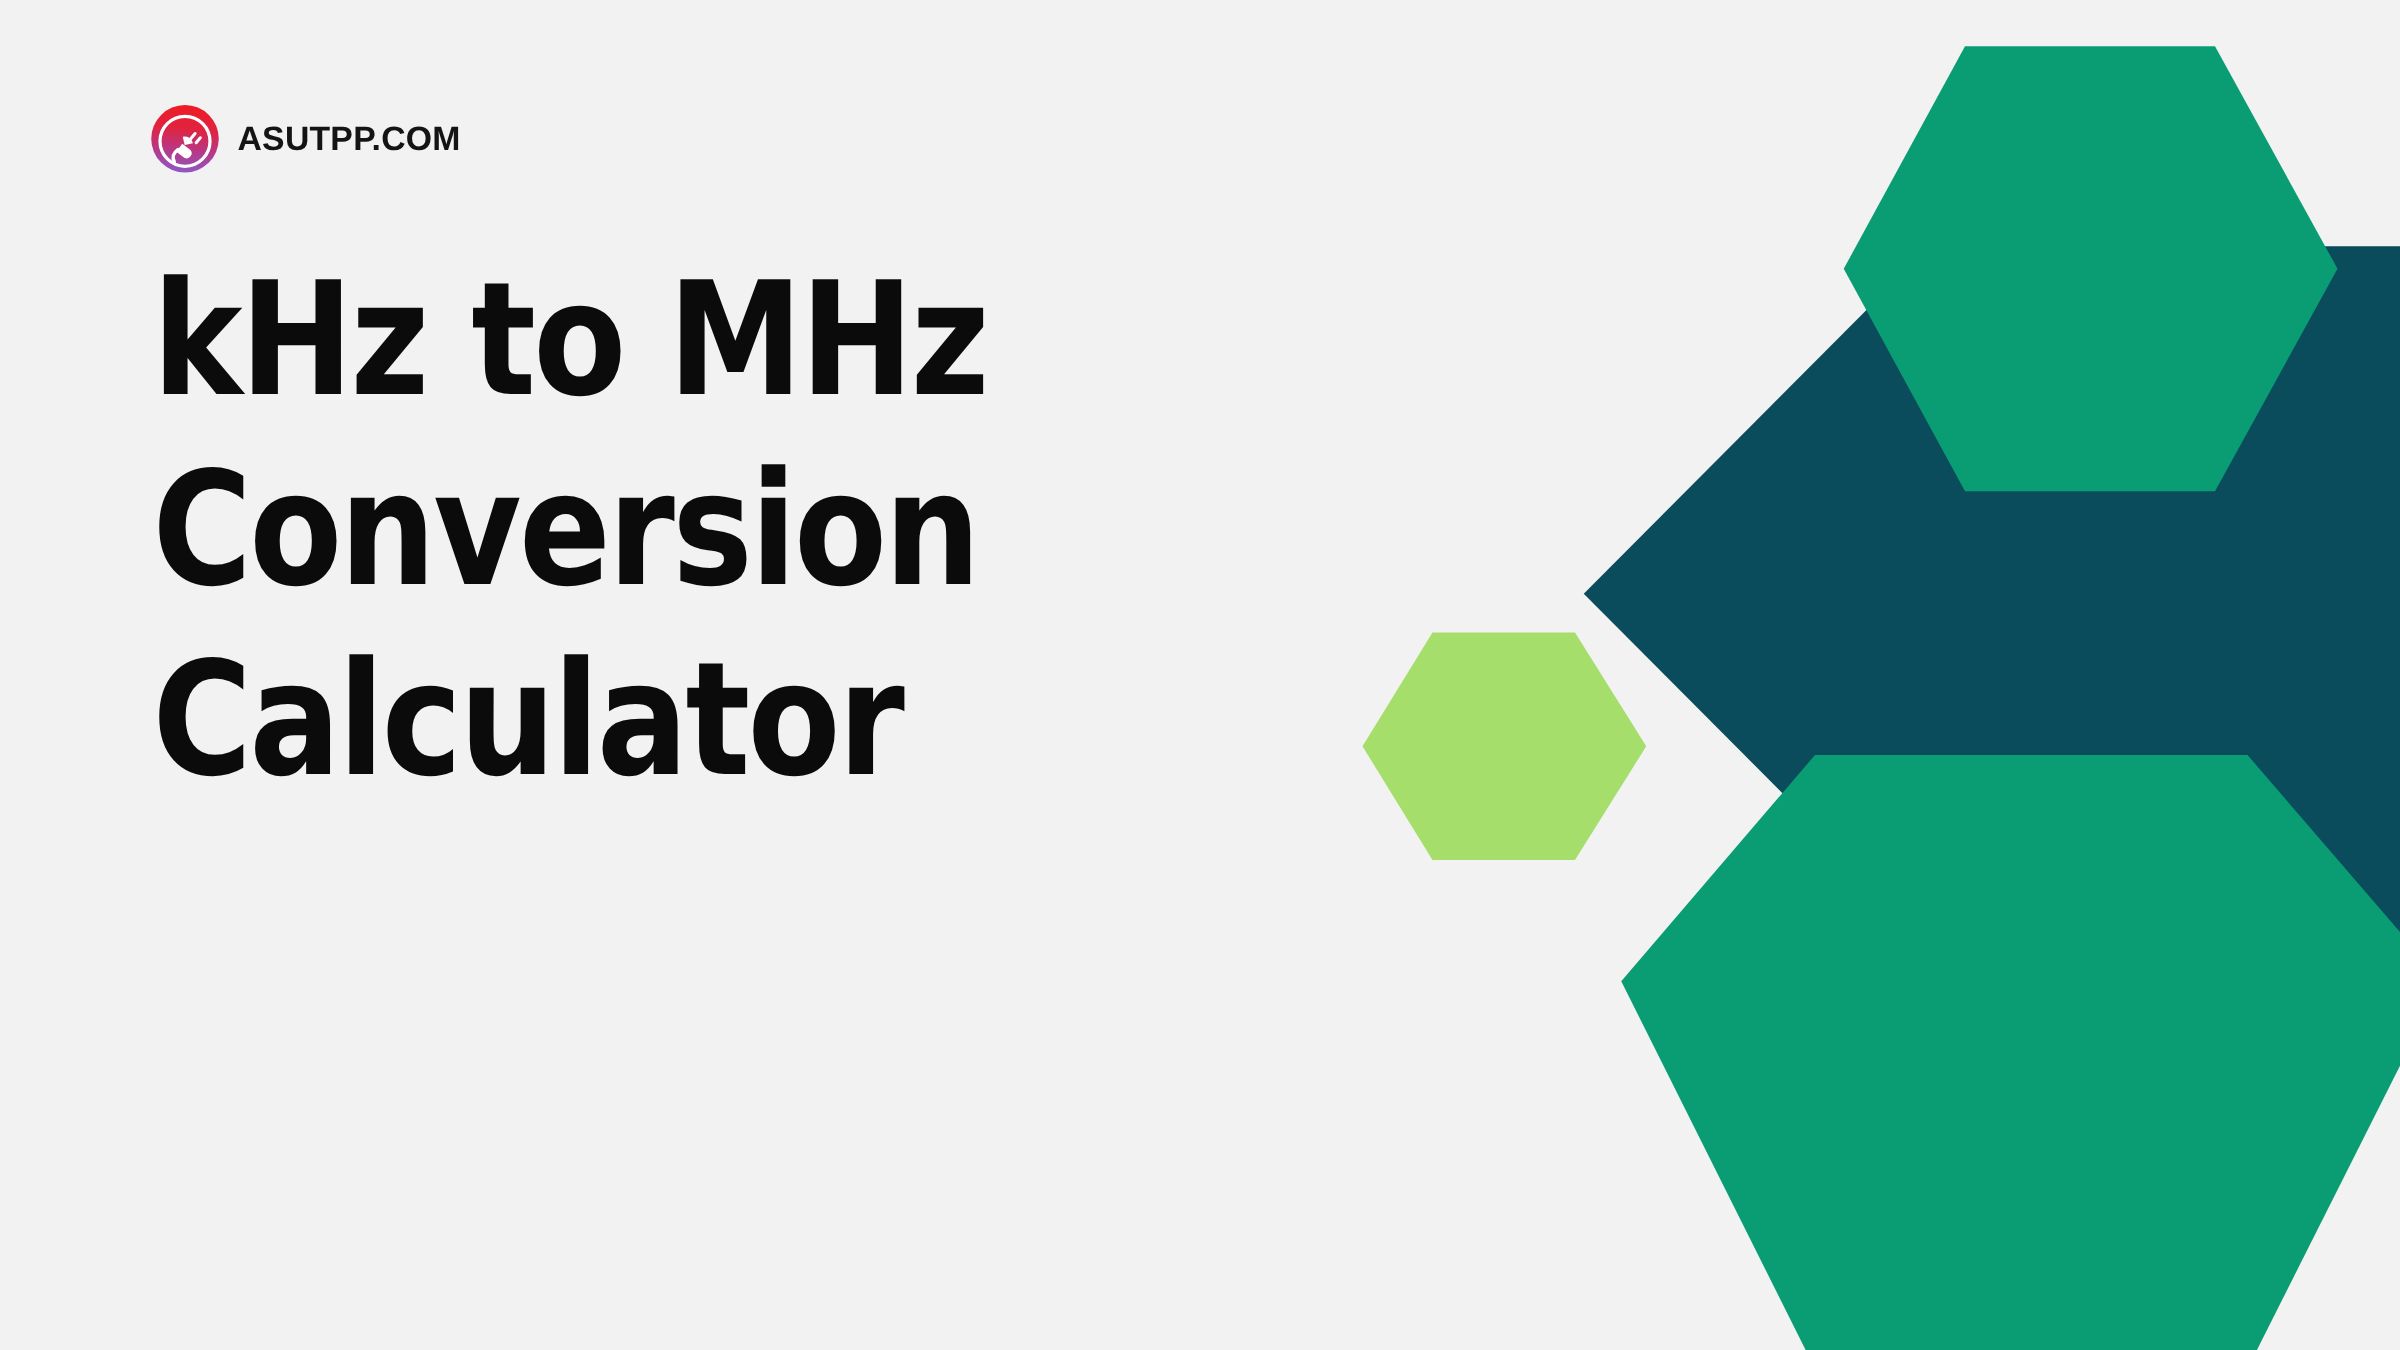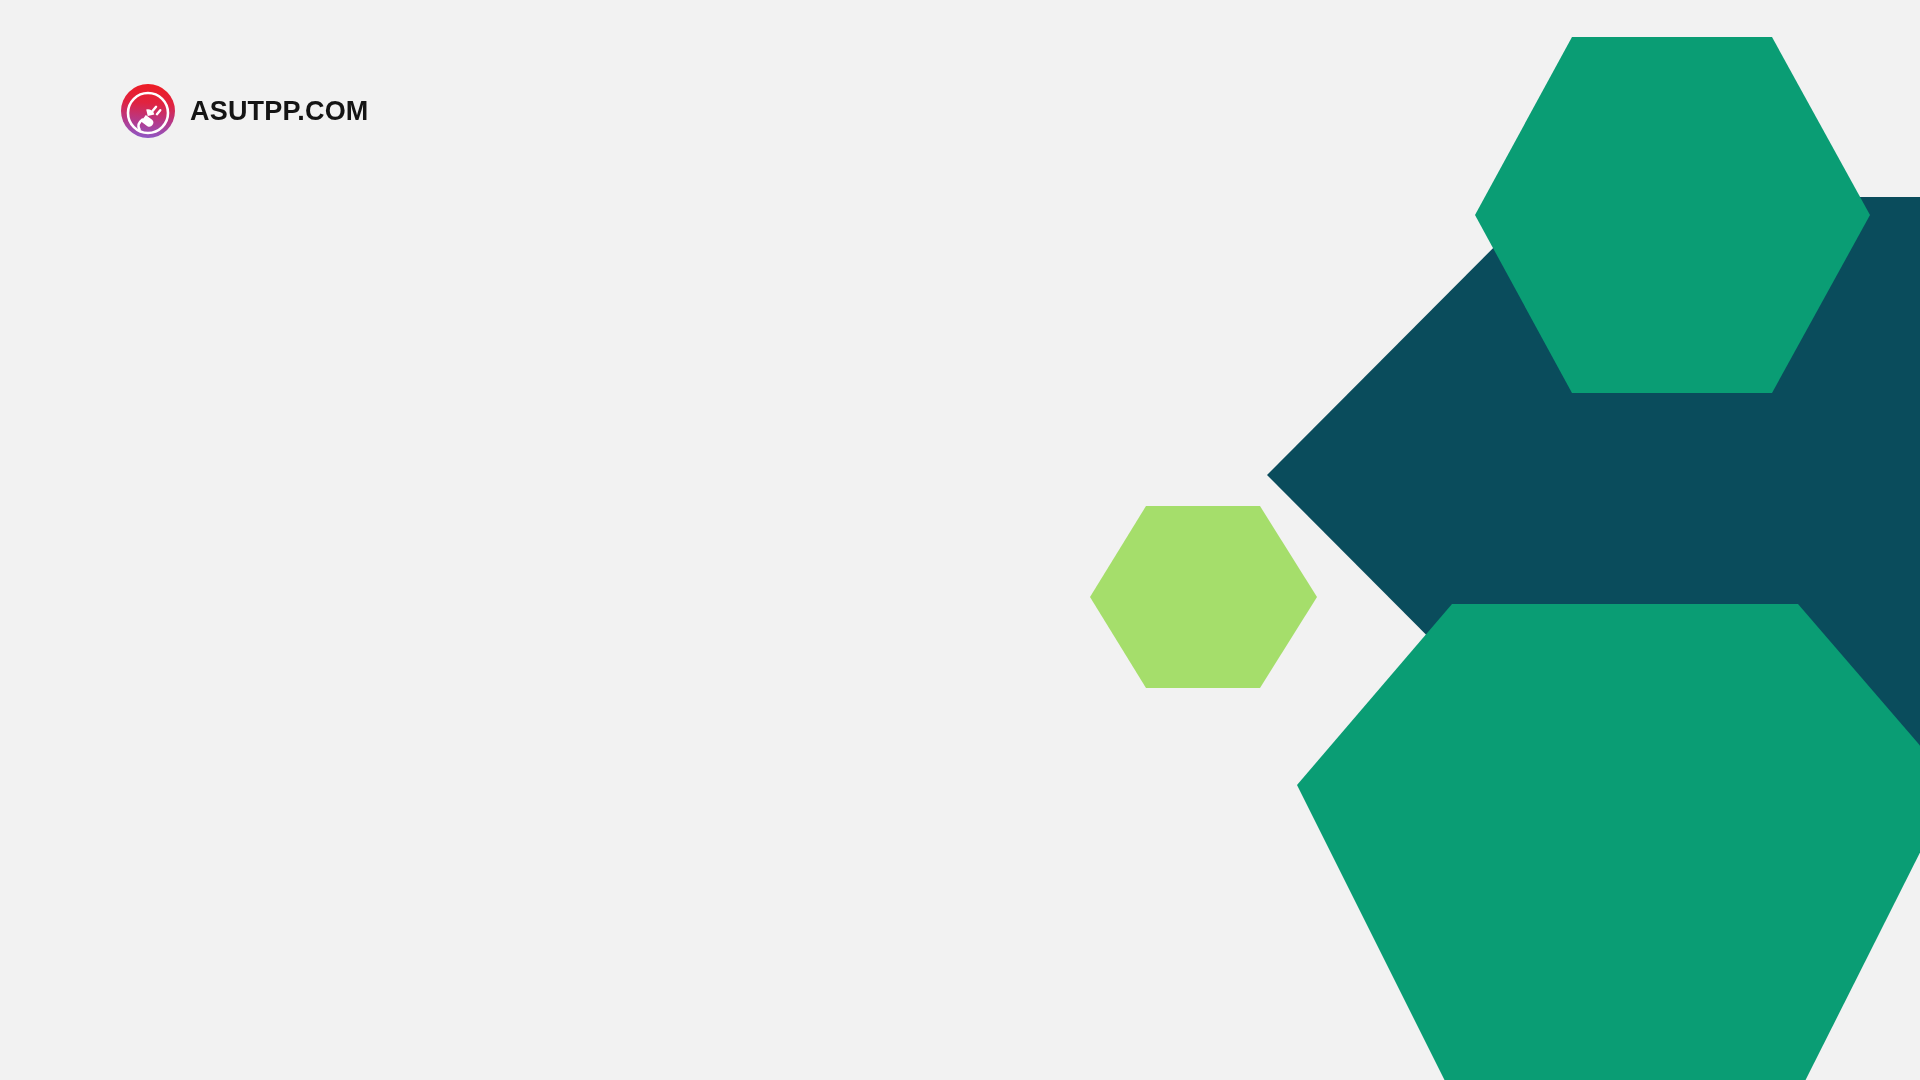--- a/index.html
+++ b/index.html
@@ -117,14 +117,19 @@
           <rect x="33.2" y="22.0" width="2.4" height="7.6" rx="1.2" transform="rotate(40 34.4 25.8)"></rect>
           <rect x="37.4" y="25.4" width="2.4" height="7.6" rx="1.2" transform="rotate(40 38.6 29.2)"></rect>
 
           <path d="M22.5 36.5 C18.5 39.5 17.5 43 19.5 46.5" fill="none" stroke="#FFFFFF" stroke-width="2.6" stroke-linecap="round"></path>
         </g>
       </svg>
     </div>
     <span id="brand-name">ASUTPP.COM</span>
   </div>
 
+  <h1 id="headline">
+    <span class="line">kHz to MHz</span>
+    <span class="line">Conversion</span>
+    <span class="line">Calculator</span>
+  </h1>
 
 </div>
 
 </body></html>

